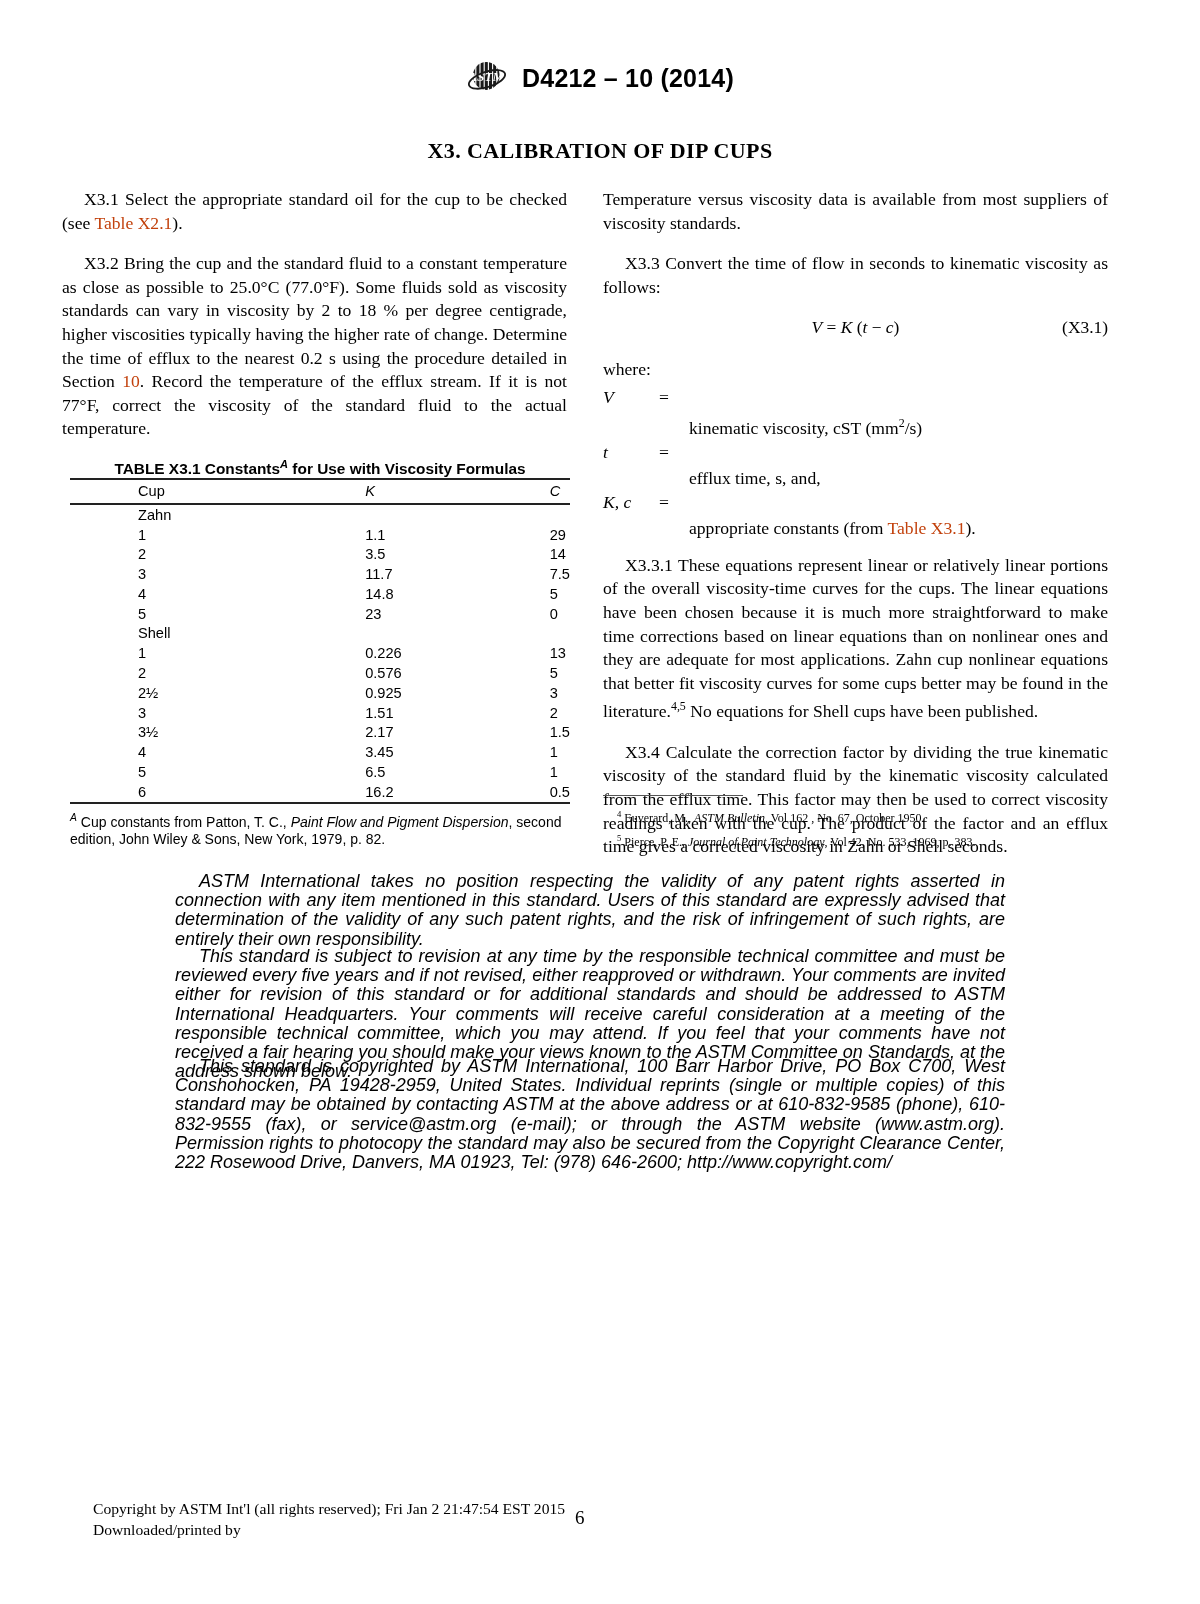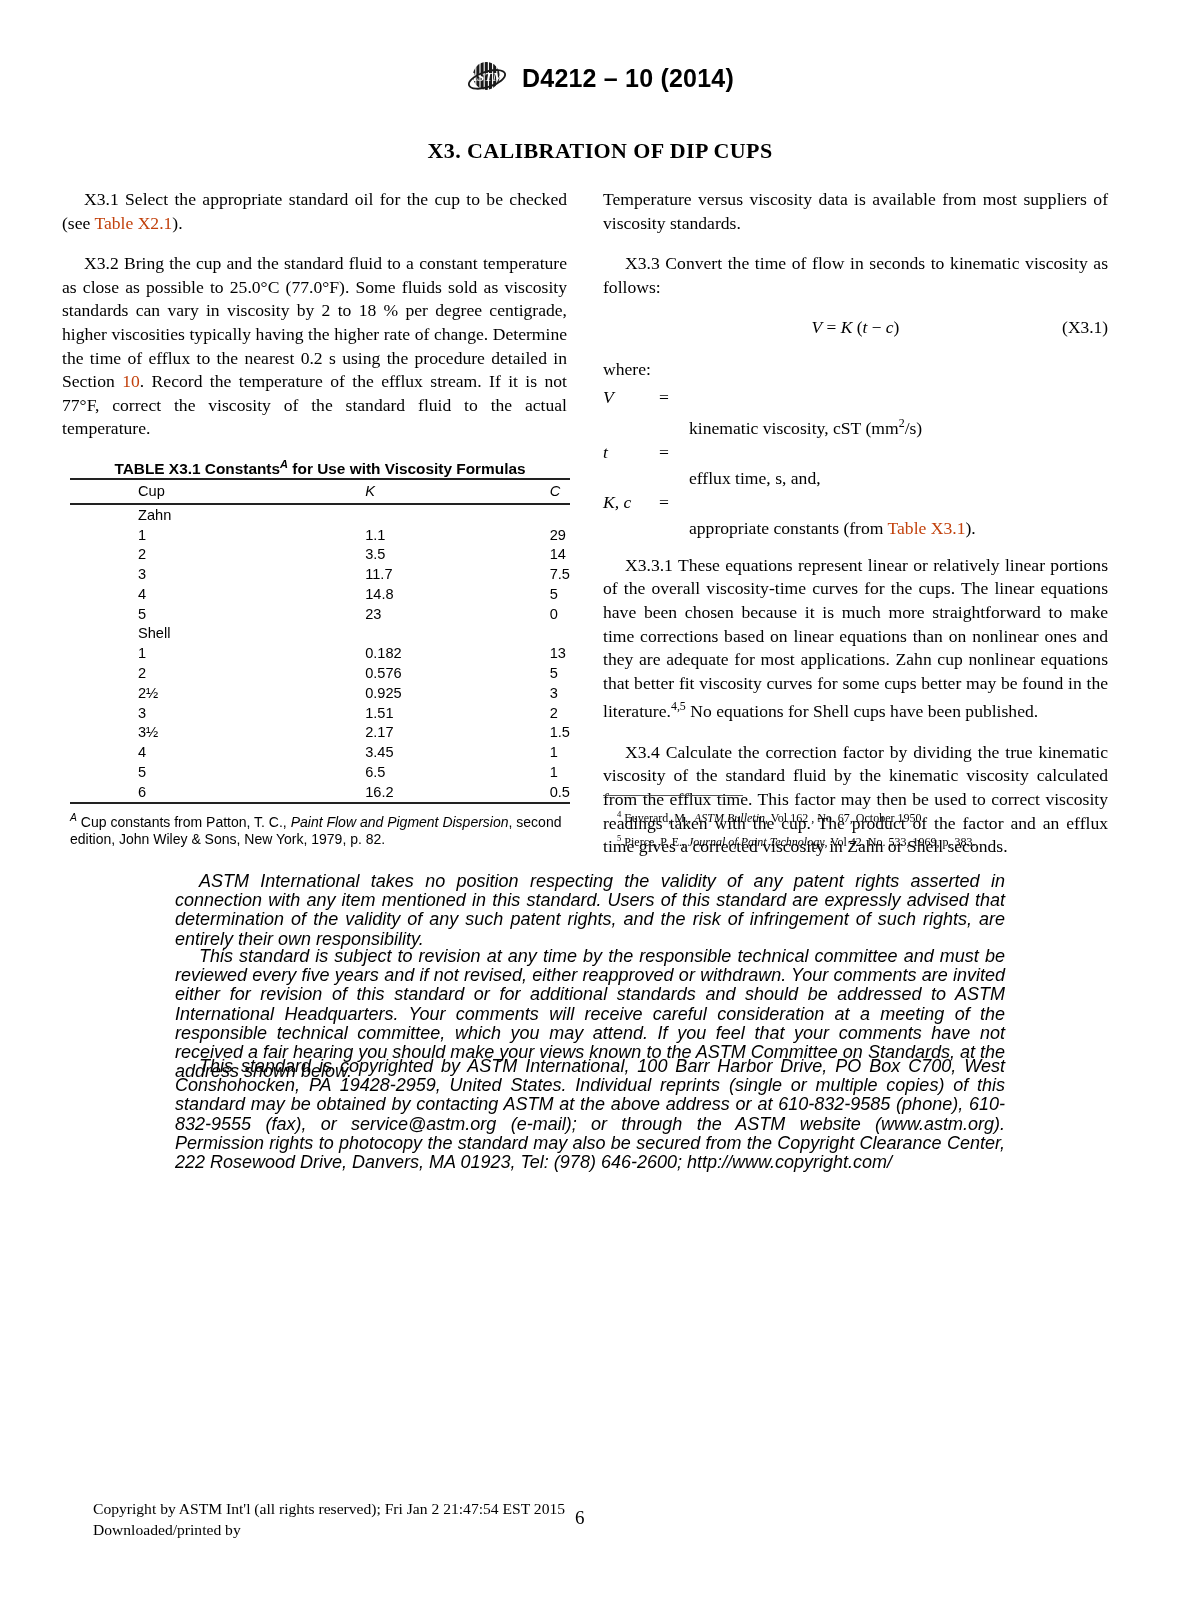--- a/index.html
+++ b/index.html
@@ -297,21 +297,21 @@
             <td class="col-k">23</td>
             <td class="col-c">0</td>
           </tr>
           <tr>
             <td class="col-cup">Shell</td>
             <td class="col-k"></td>
             <td class="col-c"></td>
           </tr>
           <tr>
             <td class="col-cup">1</td>
-            <td class="col-k">0.182</td>
+            <td class="col-k">0.226</td>
             <td class="col-c">13</td>
           </tr>
           <tr>
             <td class="col-cup">2</td>
             <td class="col-k">0.576</td>
             <td class="col-c">5</td>
           </tr>
           <tr>
             <td class="col-cup">2½</td>
             <td class="col-k">0.925</td>

